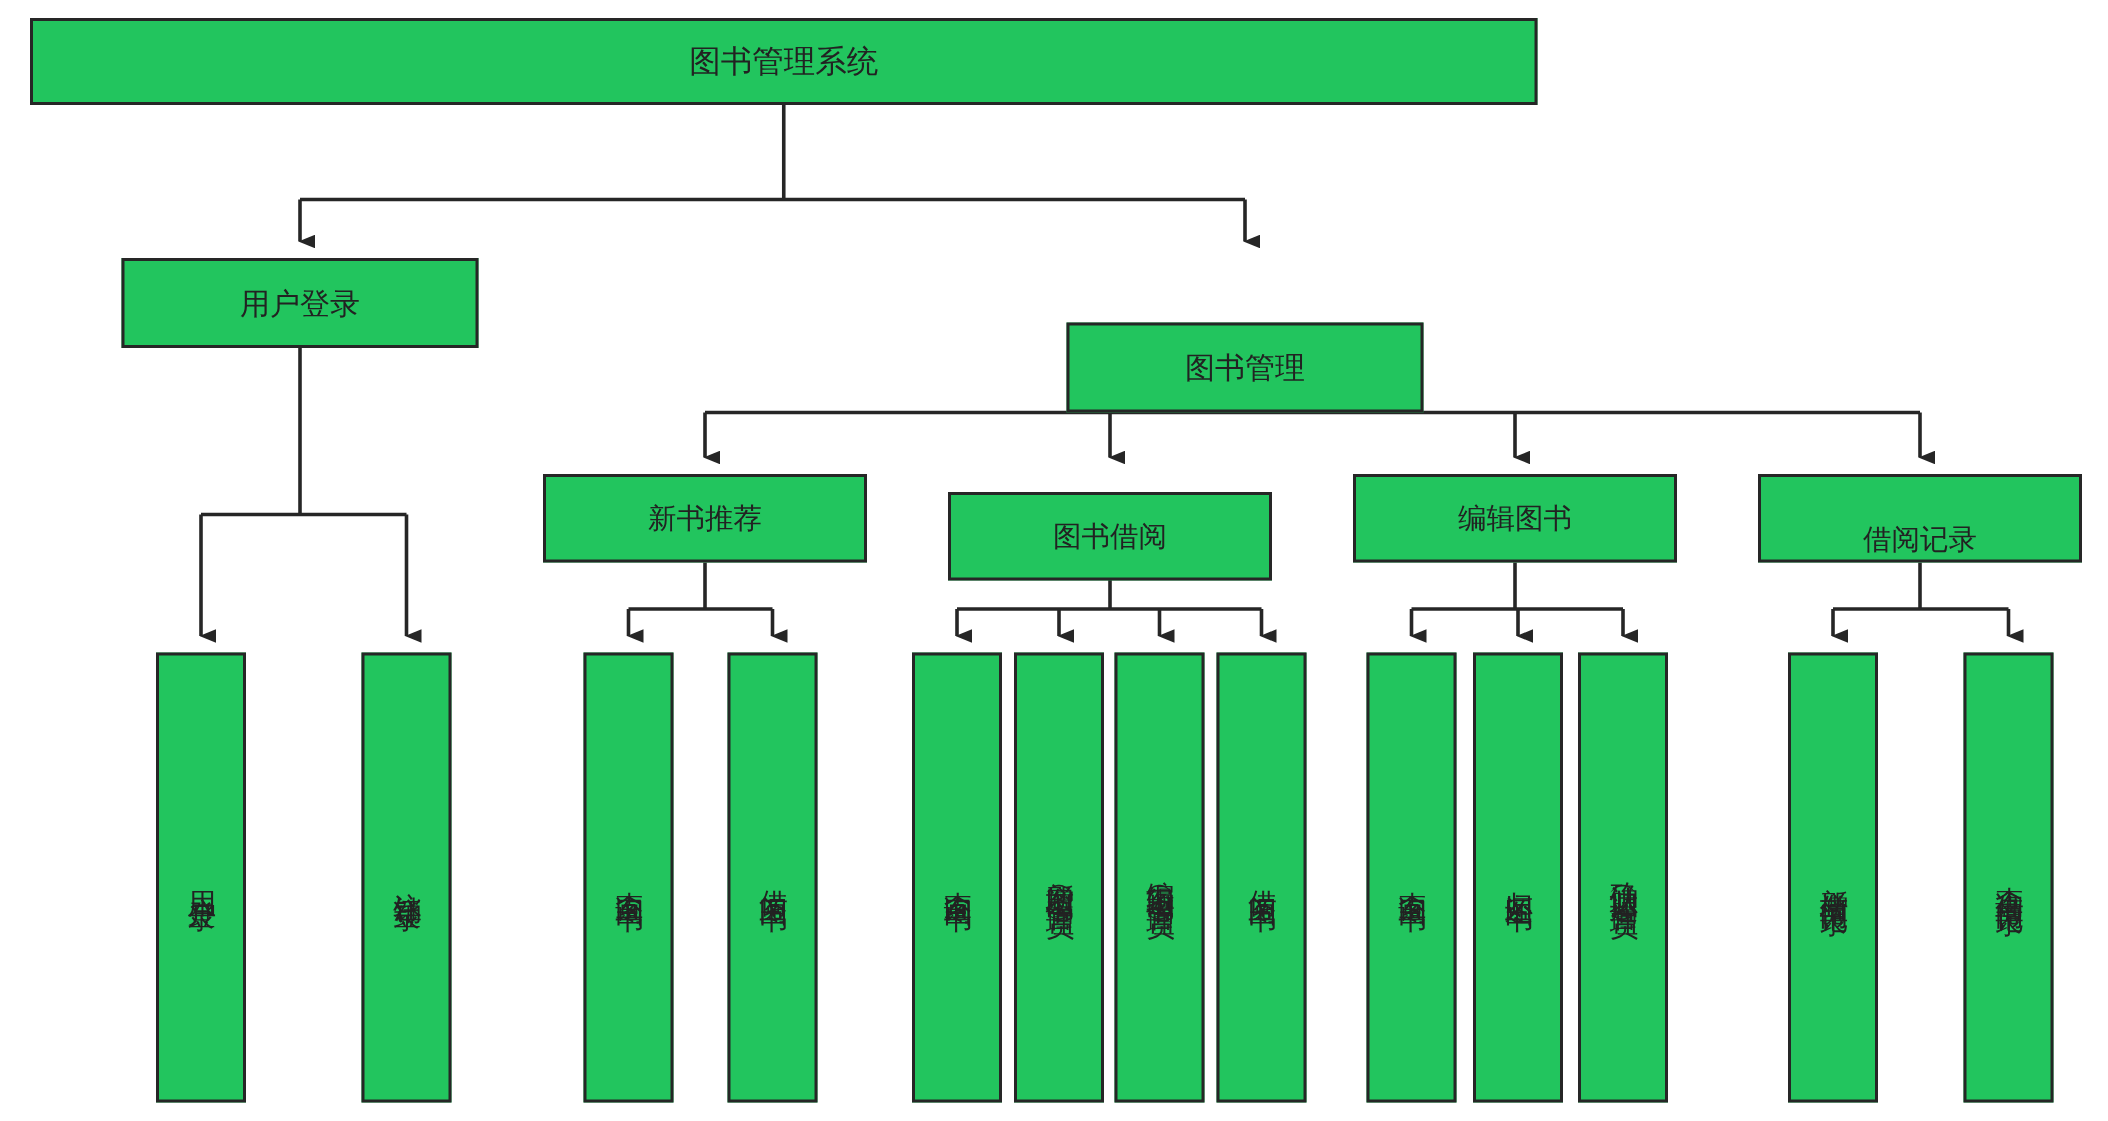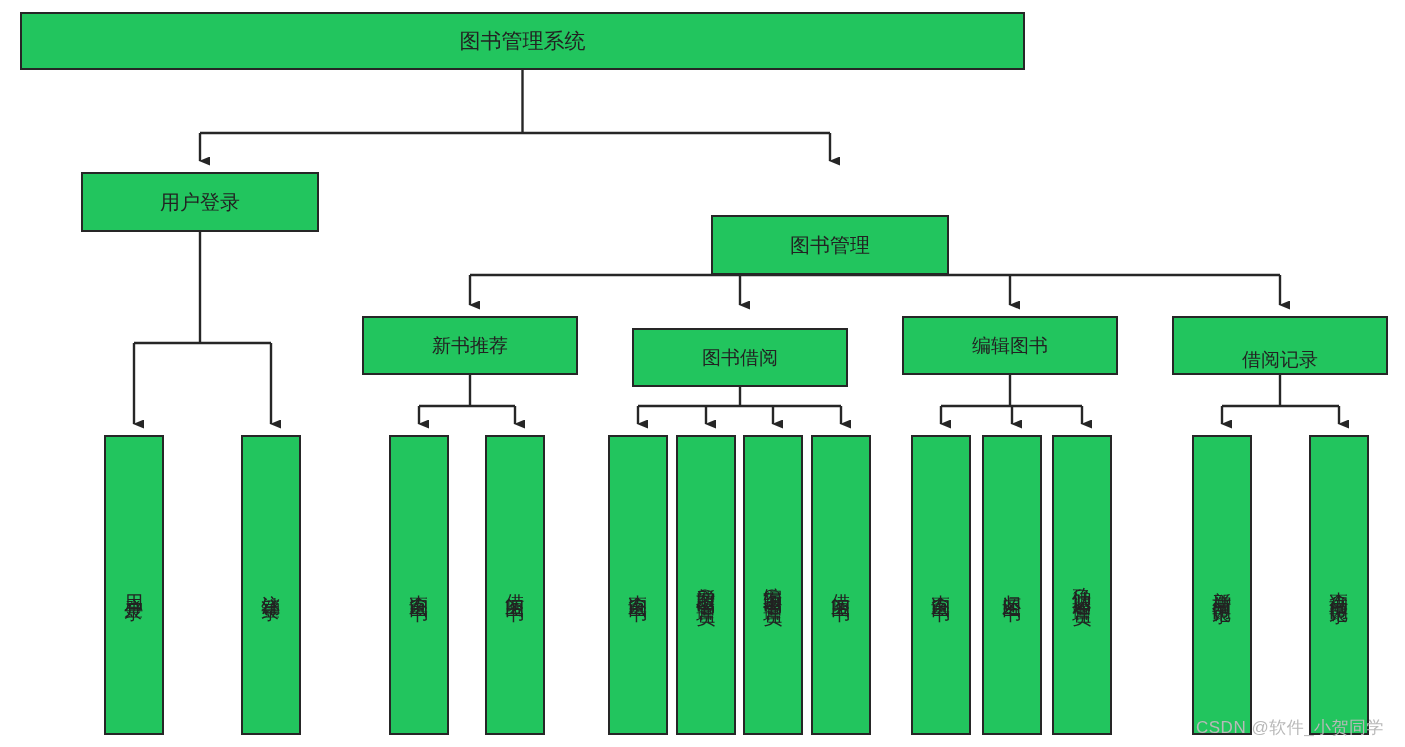--- a/index.html
+++ b/index.html
@@ -170,15 +170,14 @@
         <span class="vtext">确认归还（管理员）</span>
       </div>
       <div class="node leaf" style="left: 1192px; top: 435px; width: 60px; height: 300px;">
         <span class="vtext">新增借阅记录</span>
       </div>
       <div class="node leaf" style="left: 1309px; top: 435px; width: 60px; height: 300px;">
         <span class="vtext">查询借阅记录</span>
       </div>
     </div>
 
-  <div class="watermark" style="left: 1196px; top: 716px;">CSDN @软件_小贺同学</div>
 
 </div>
 
 </body></html>

